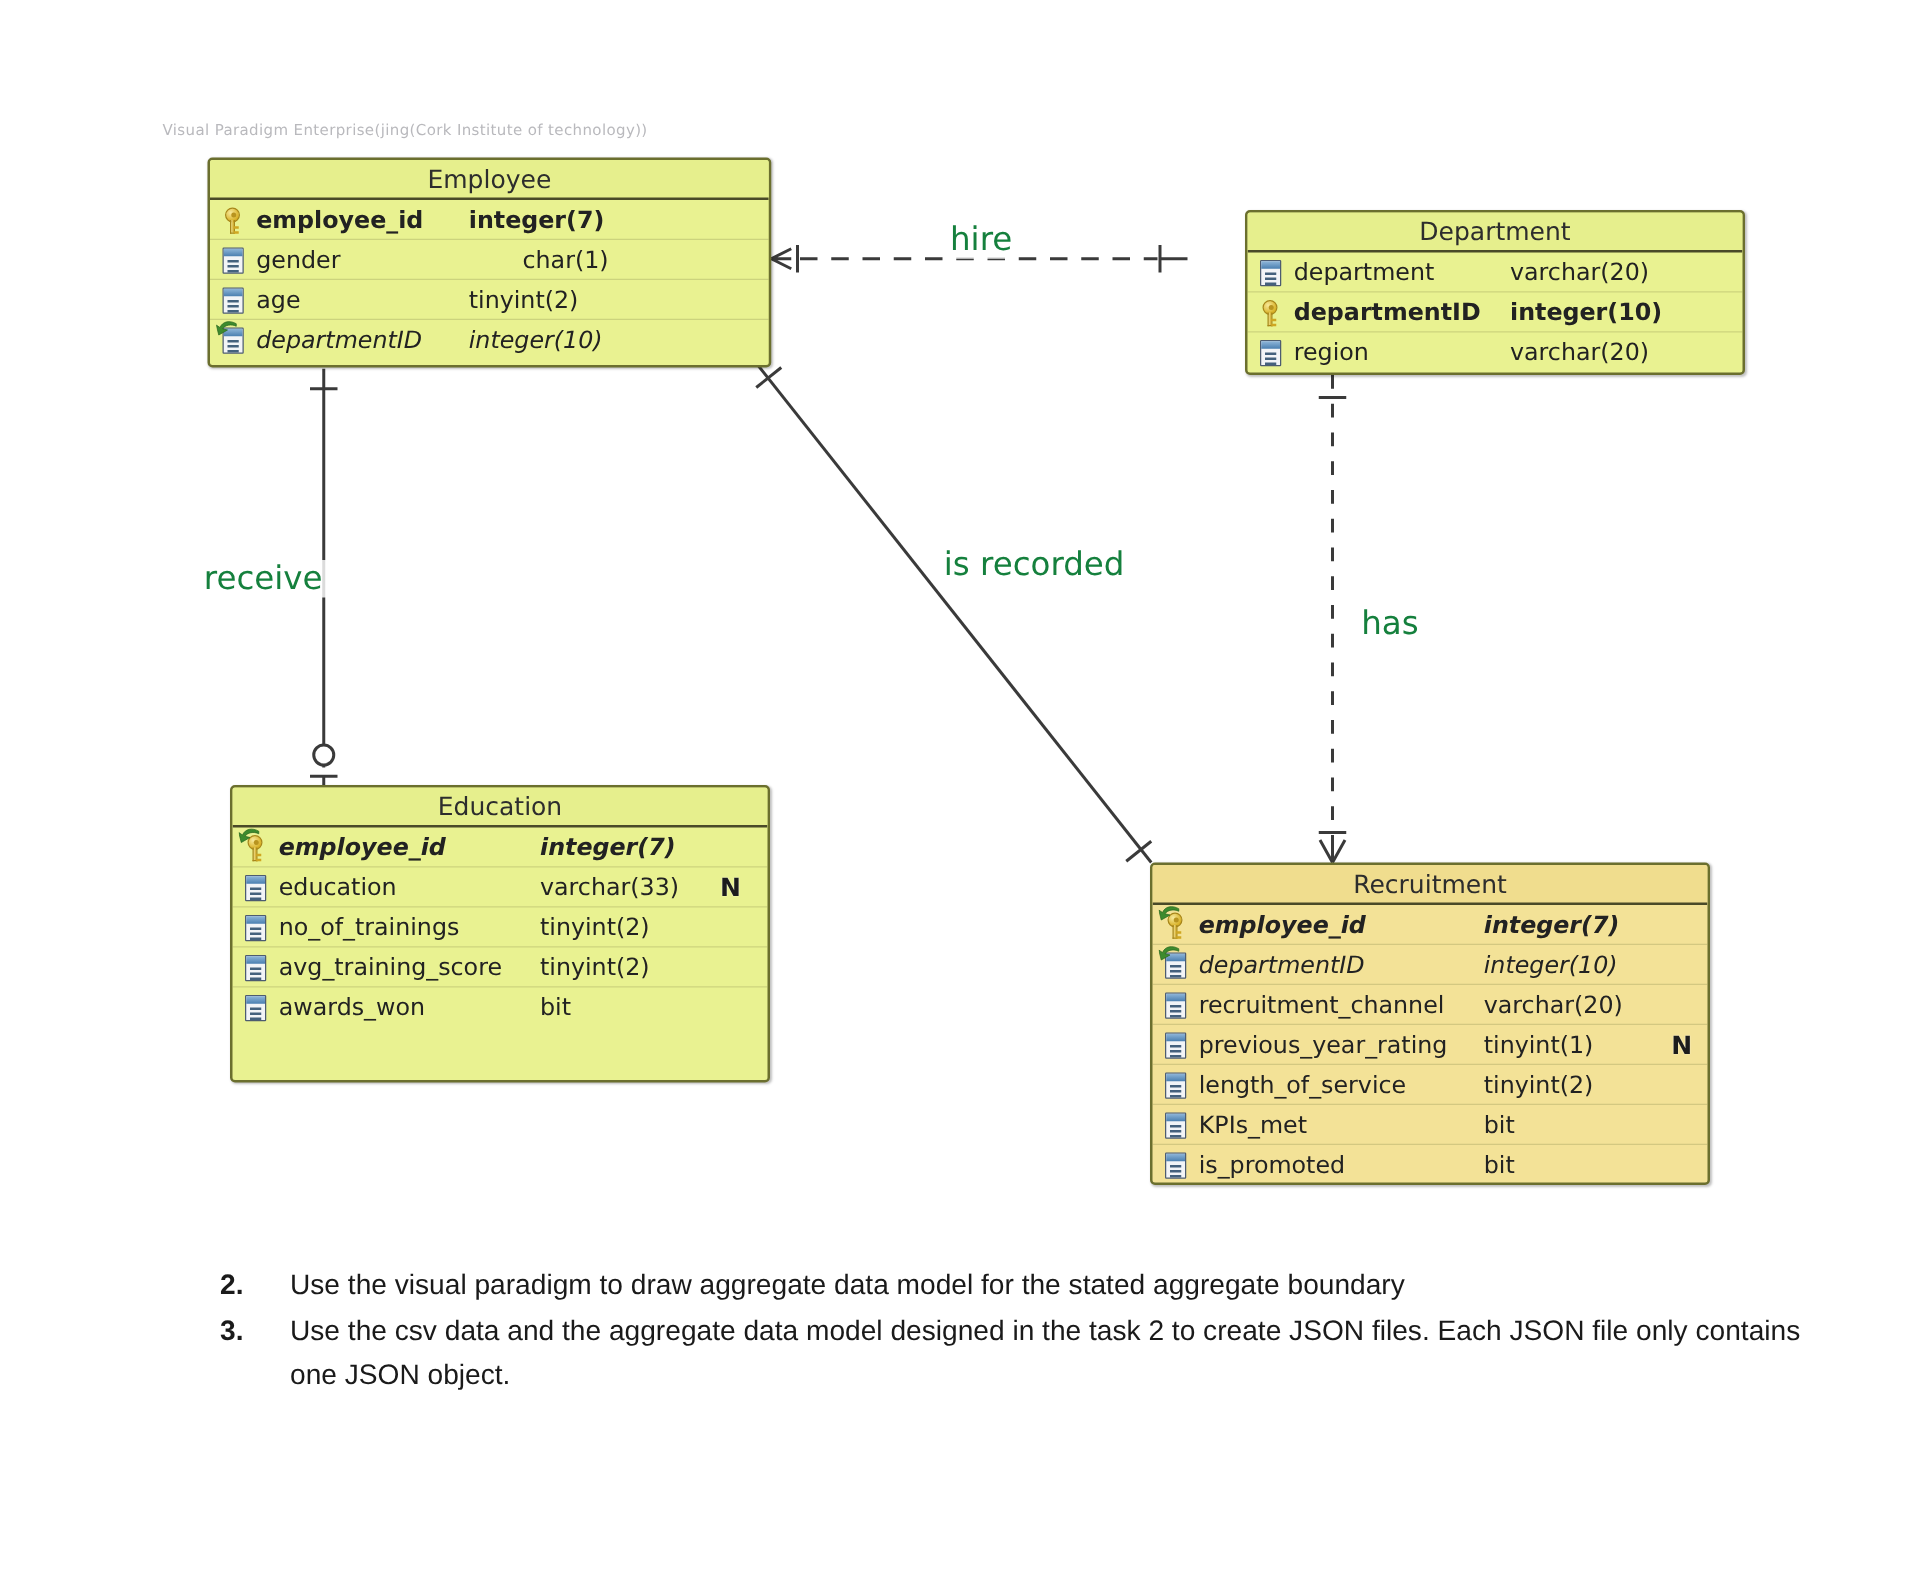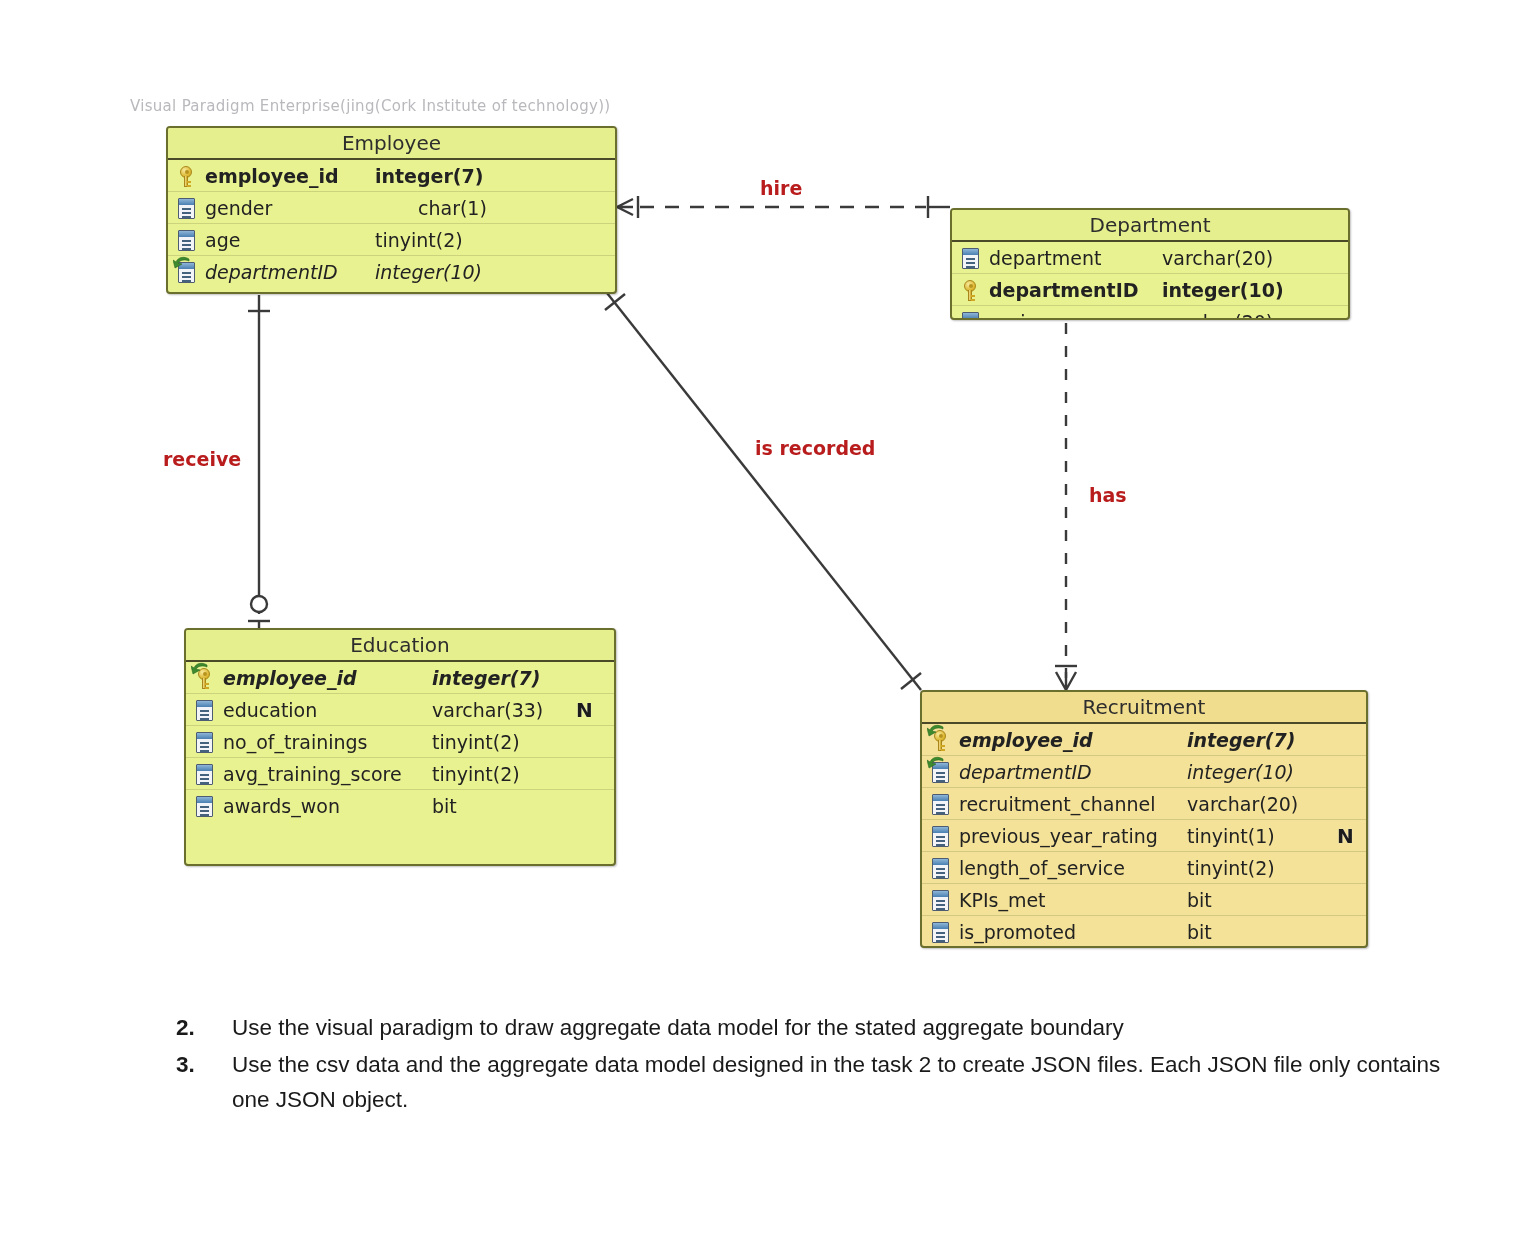--- a/index.html
+++ b/index.html
@@ -14,21 +14,21 @@
     font-family: "Liberation Sans", sans-serif;
     color: #1a1a1a;
     overflow: hidden;
   }
 
   
   #watermark {
     position: absolute;
     left: 130px;
     top: 97px;
-    font-size: 15px;
+    font-size: 12px;
     letter-spacing: 0.3px;
     color: #b9b9bd;
     white-space: nowrap;
     font-family: "DejaVu Sans", sans-serif;
   }
 
   
   #connector-layer {
     position: absolute;
     left: 0;
@@ -176,27 +176,26 @@
   .ico-fk-arrow {
     position: absolute;
     left: -3px; top: -4px;
     width: 18px; height: 14px;
     z-index: 3;
   }
 
   
   .rel-label {
     position: absolute;
-    font-size: 19px;
-    color: #b91c1c;
+    font-size: 26px;
+    color: #15803d;
     white-space: nowrap;
     font-family: "DejaVu Sans", sans-serif;
     background: rgba(255,255,255,0.82);
     padding: 0 3px;
-    font-weight: bold;
   }
 
   
   #task-list {
     position: absolute;
     left: 176px;
     top: 1010px;
     width: 1270px;
     font-family: "Liberation Sans", sans-serif;
     font-size: 22.5px;
@@ -292,21 +291,21 @@
         <svg class="ico-fk-arrow" viewBox="0 0 18 14">
           <path d="M16,3 C11,0 5,1 3,6 L0,4 L2,12 L9,8 L5,7 C7,4 12,3 16,5 Z" fill="#3d8b2e" stroke="#2c6a20" stroke-width="0.6"></path>
         </svg>
       </span>
       <span class="attr-name">departmentID</span>
       <span class="attr-type" style="left:207px;">integer(10)</span>
     </li>
   </ul>
 </div>
 
-<div class="entity green" id="ent-department" style="left:950px; top:168px; width:400px; height:112px;margin-top:40px;">
+<div class="entity green" id="ent-department" style="left:996px; top:168px; width:400px; height:132px;">
   <div class="entity-title">Department</div>
   <ul class="attr-list">
     <li class="attr-row">
       <span class="attr-icon">
           <span class="ico-col"></span>
         </span>
       <span class="attr-name">department</span>
       <span class="attr-type" style="left:210px;">varchar(20)</span>
     </li>
     <li class="attr-row pk">

